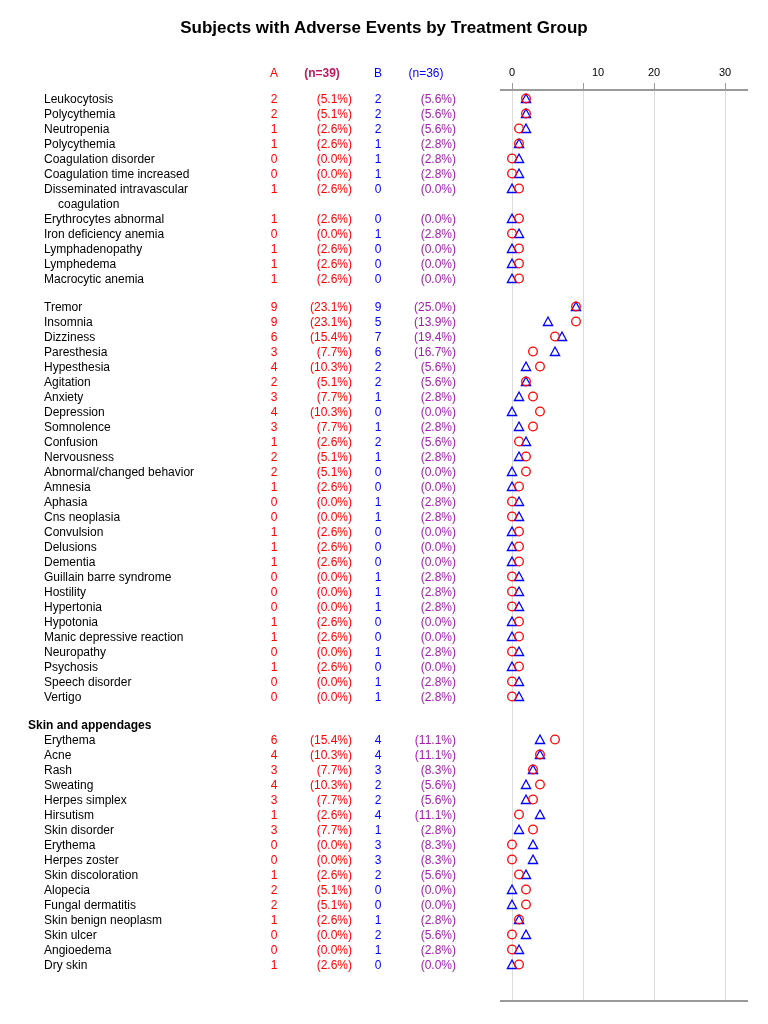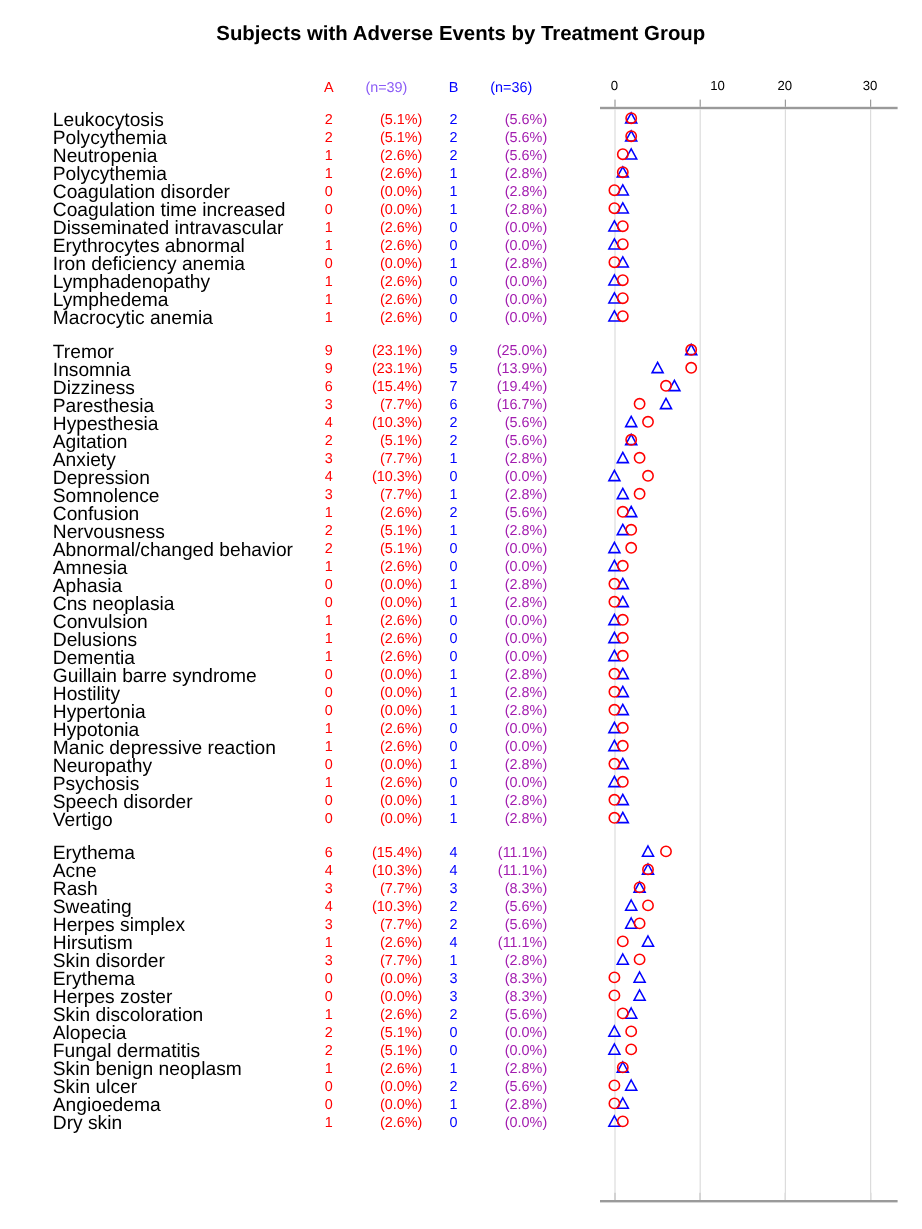--- a/index.html
+++ b/index.html
@@ -34,21 +34,21 @@
     left: 0;
     width: 500px;
     height: 18px;
   }
   .hdr {
     position: absolute;
     font-size: 12px;
     top: 0;
   }
   .hdr.a-n     { left: 262px; width: 24px; text-align: center; color: #ff0000; }
-  .hdr.a-pct   { left: 292px; width: 60px; text-align: center; color: #8b5cf6; }
+  .hdr.a-pct   { left: 292px; width: 60px; text-align: center; color: #be185d; font-weight: bold; }
   .hdr.b-n     { left: 366px; width: 24px; text-align: center; color: #0000ff; }
   .hdr.b-pct   { left: 396px; width: 60px; text-align: center; color: #0000ff; }
 
   
   #axis-top-labels {
     position: absolute;
     top: 66px;
     left: 0;
     width: 768px;
     height: 16px;
@@ -117,21 +117,21 @@
     left: 28px;
     top: 0;
     font-size: 12px;
     font-weight: bold;
     white-space: nowrap;
   }
   .term {
     position: absolute;
     left: 44px;
     top: 0;
-    font-size: 16px;
+    font-size: 12px;
     white-space: nowrap;
   }
   .term.cont {
     left: 58px;
   }
   .val {
     position: absolute;
     top: 0;
     font-size: 12px;
   }
@@ -300,20 +300,23 @@
           <polygon points="6,2 10.6,10.5 1.4,10.5" fill="none" stroke="#0000ff" stroke-width="1.3"></polygon>
         </svg>
       </div>
       <div class="marker" style="left: 519.1px;">
         <svg width="12" height="12" viewBox="0 0 12 12">
           <circle cx="6" cy="6.5" r="4.3" fill="none" stroke="#ff0000" stroke-width="1.3"></circle>
         </svg>
       </div>
     </div>
     <div class="row">
+      <div class="term cont">coagulation</div>
+    </div>
+    <div class="row">
       <div class="term">Erythrocytes abnormal</div>
       <div class="val a-n">1</div>
       <div class="val a-pct">(2.6%)</div>
       <div class="val b-n">0</div>
       <div class="val b-pct">(0.0%)</div>
       <div class="marker" style="left: 512px;">
         <svg width="12" height="12" viewBox="0 0 12 12">
           <polygon points="6,2 10.6,10.5 1.4,10.5" fill="none" stroke="#0000ff" stroke-width="1.3"></polygon>
         </svg>
       </div>
@@ -846,20 +849,23 @@
         </svg>
       </div>
       <div class="marker" style="left: 512px;">
         <svg width="12" height="12" viewBox="0 0 12 12">
           <circle cx="6" cy="6.5" r="4.3" fill="none" stroke="#ff0000" stroke-width="1.3"></circle>
         </svg>
       </div>
     </div>
     <div class="row gap"></div>
     <div class="row">
+      <div class="section-title">Skin and appendages</div>
+    </div>
+    <div class="row">
       <div class="term">Erythema</div>
       <div class="val a-n">6</div>
       <div class="val a-pct">(15.4%)</div>
       <div class="val b-n">4</div>
       <div class="val b-pct">(11.1%)</div>
       <div class="marker" style="left: 540.4px;">
         <svg width="12" height="12" viewBox="0 0 12 12">
           <polygon points="6,2 10.6,10.5 1.4,10.5" fill="none" stroke="#0000ff" stroke-width="1.3"></polygon>
         </svg>
       </div>

